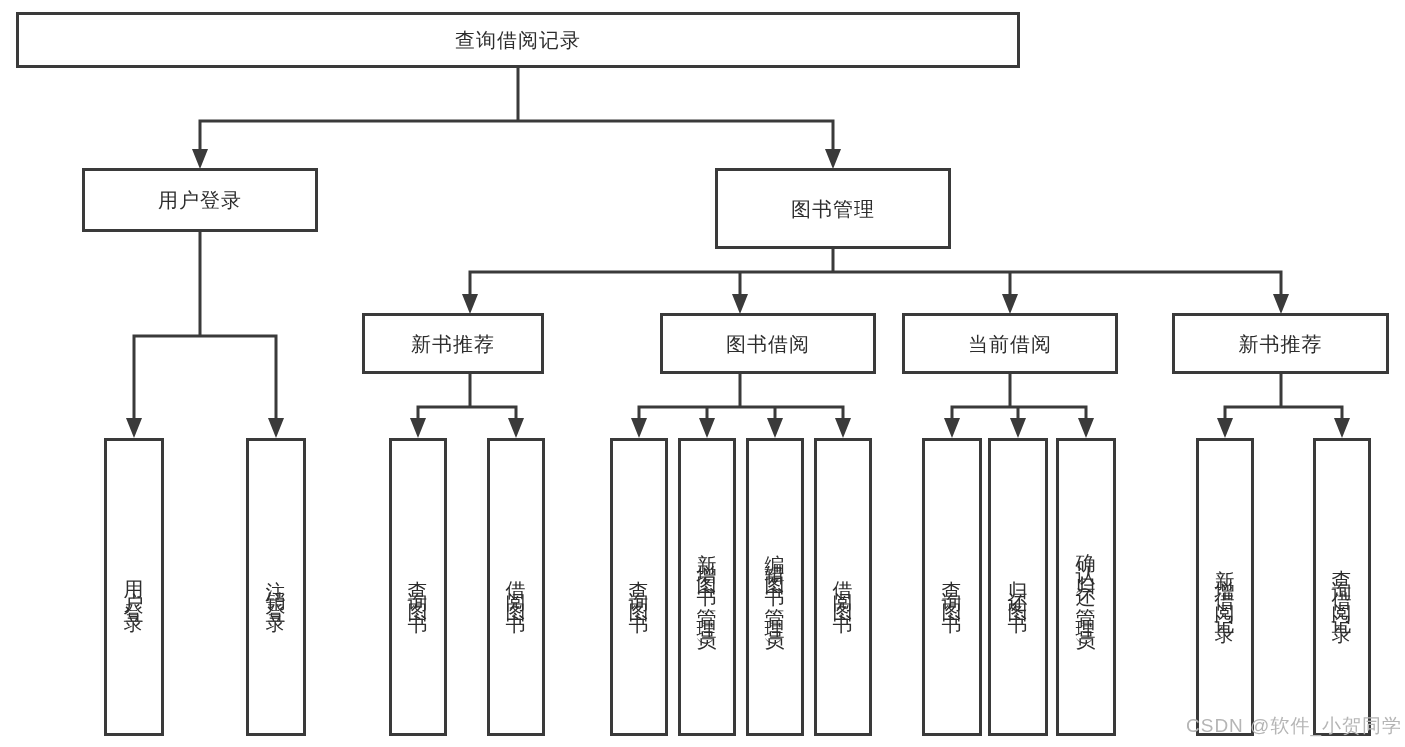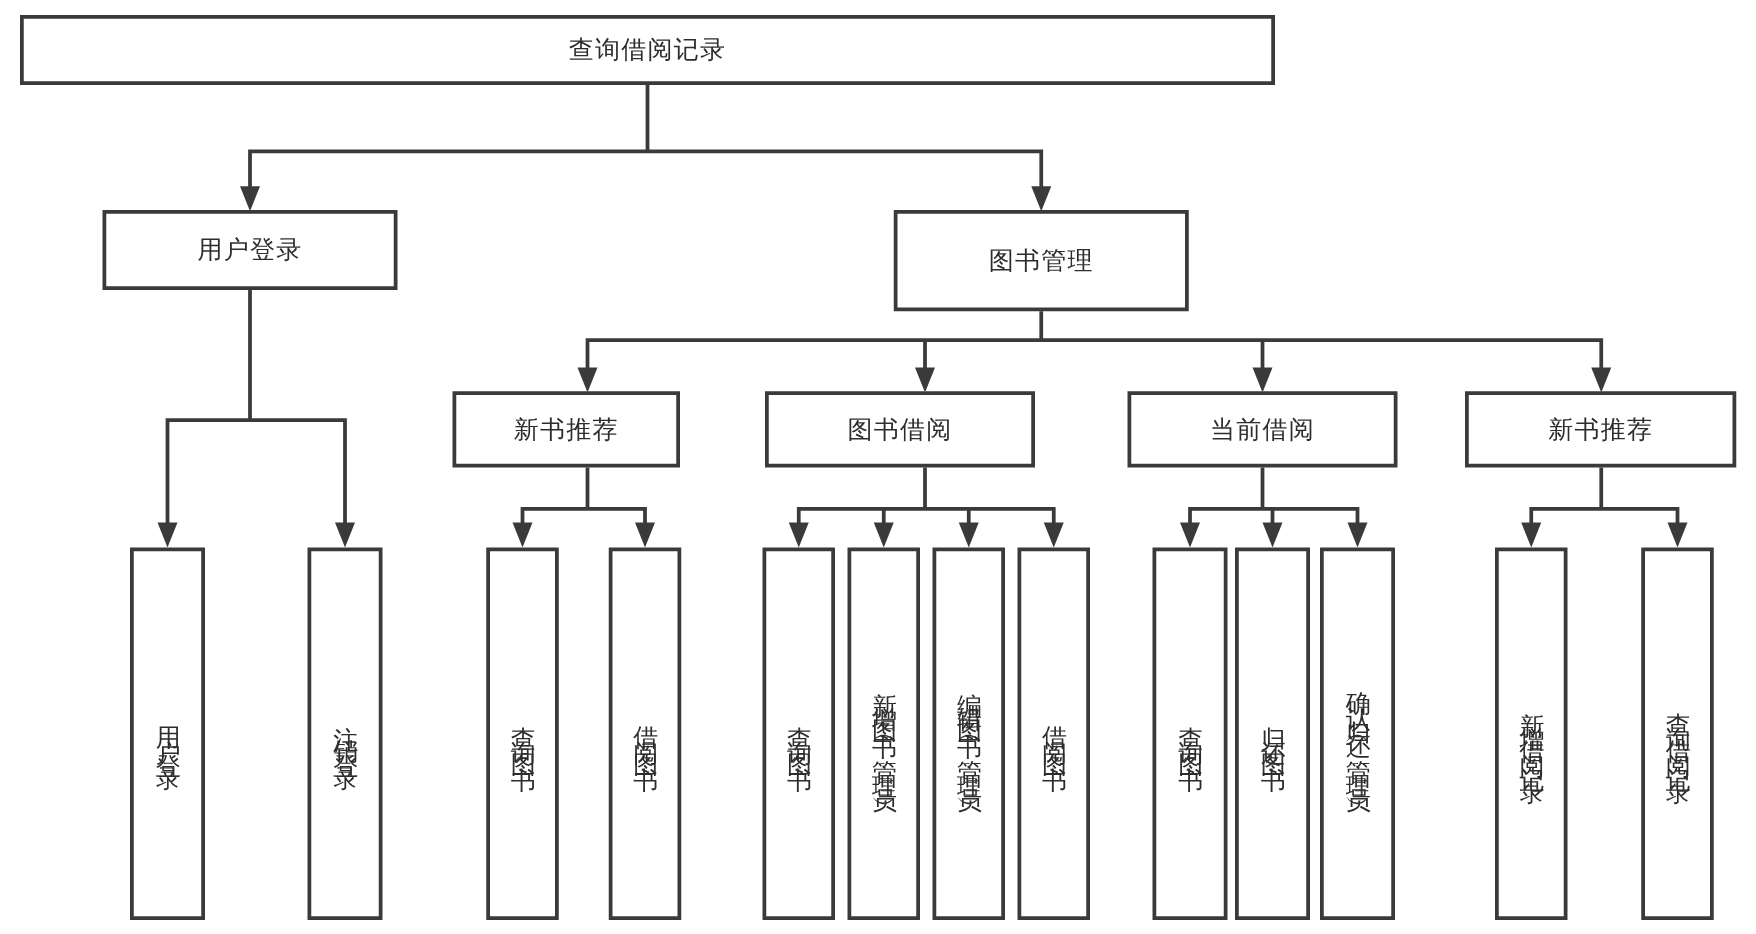--- a/index.html
+++ b/index.html
@@ -106,21 +106,21 @@
       <polygon class="arrowhead" points="1334,418 1350,418 1342,438"></polygon>
     </g>
   </svg>
 
   <div class="node hbox" style="left:16px; top:12px; width:1004px; height:56px">查询借阅记录</div>
 
   <div class="node hbox" style="left:82px; top:168px; width:236px; height:64px">用户登录</div>
   <div class="node hbox" style="left:715px; top:168px; width:236px; height:81px">图书管理</div>
 
   <div class="node hbox" style="left:362px; top:313px; width:182px; height:61px">新书推荐</div>
-  <div class="node hbox" style="left:612px; top:313px; width:216px; height:61px">图书借阅</div>
+  <div class="node hbox" style="left:660px; top:313px; width:216px; height:61px">图书借阅</div>
   <div class="node hbox" style="left:902px; top:313px; width:216px; height:61px">当前借阅</div>
   <div class="node hbox" style="left:1172px; top:313px; width:217px; height:61px">新书推荐</div>
 
   <div class="node vbox" style="left:104px; top:438px; width:60px; height:298px">用户登录</div>
   <div class="node vbox" style="left:246px; top:438px; width:60px; height:298px">注销登录</div>
 
   <div class="node vbox" style="left:389px; top:438px; width:58px; height:298px">查询图书</div>
   <div class="node vbox" style="left:487px; top:438px; width:58px; height:298px">借阅图书</div>
 
   <div class="node vbox" style="left:610px; top:438px; width:58px; height:298px">查询图书</div>
@@ -128,14 +128,15 @@
   <div class="node vbox" style="left:746px; top:438px; width:58px; height:298px">编辑图书（管理员）</div>
   <div class="node vbox" style="left:814px; top:438px; width:58px; height:298px">借阅图书</div>
 
   <div class="node vbox" style="left:922px; top:438px; width:60px; height:298px">查询图书</div>
   <div class="node vbox" style="left:988px; top:438px; width:60px; height:298px">归还图书</div>
   <div class="node vbox" style="left:1056px; top:438px; width:60px; height:298px">确认归还（管理员）</div>
 
   <div class="node vbox" style="left:1196px; top:438px; width:58px; height:298px">新增借阅记录</div>
   <div class="node vbox" style="left:1313px; top:438px; width:58px; height:298px">查询借阅记录</div>
 
+  <div id="watermark">CSDN @软件_小贺同学</div>
 
 </div>
 
 </body></html>

